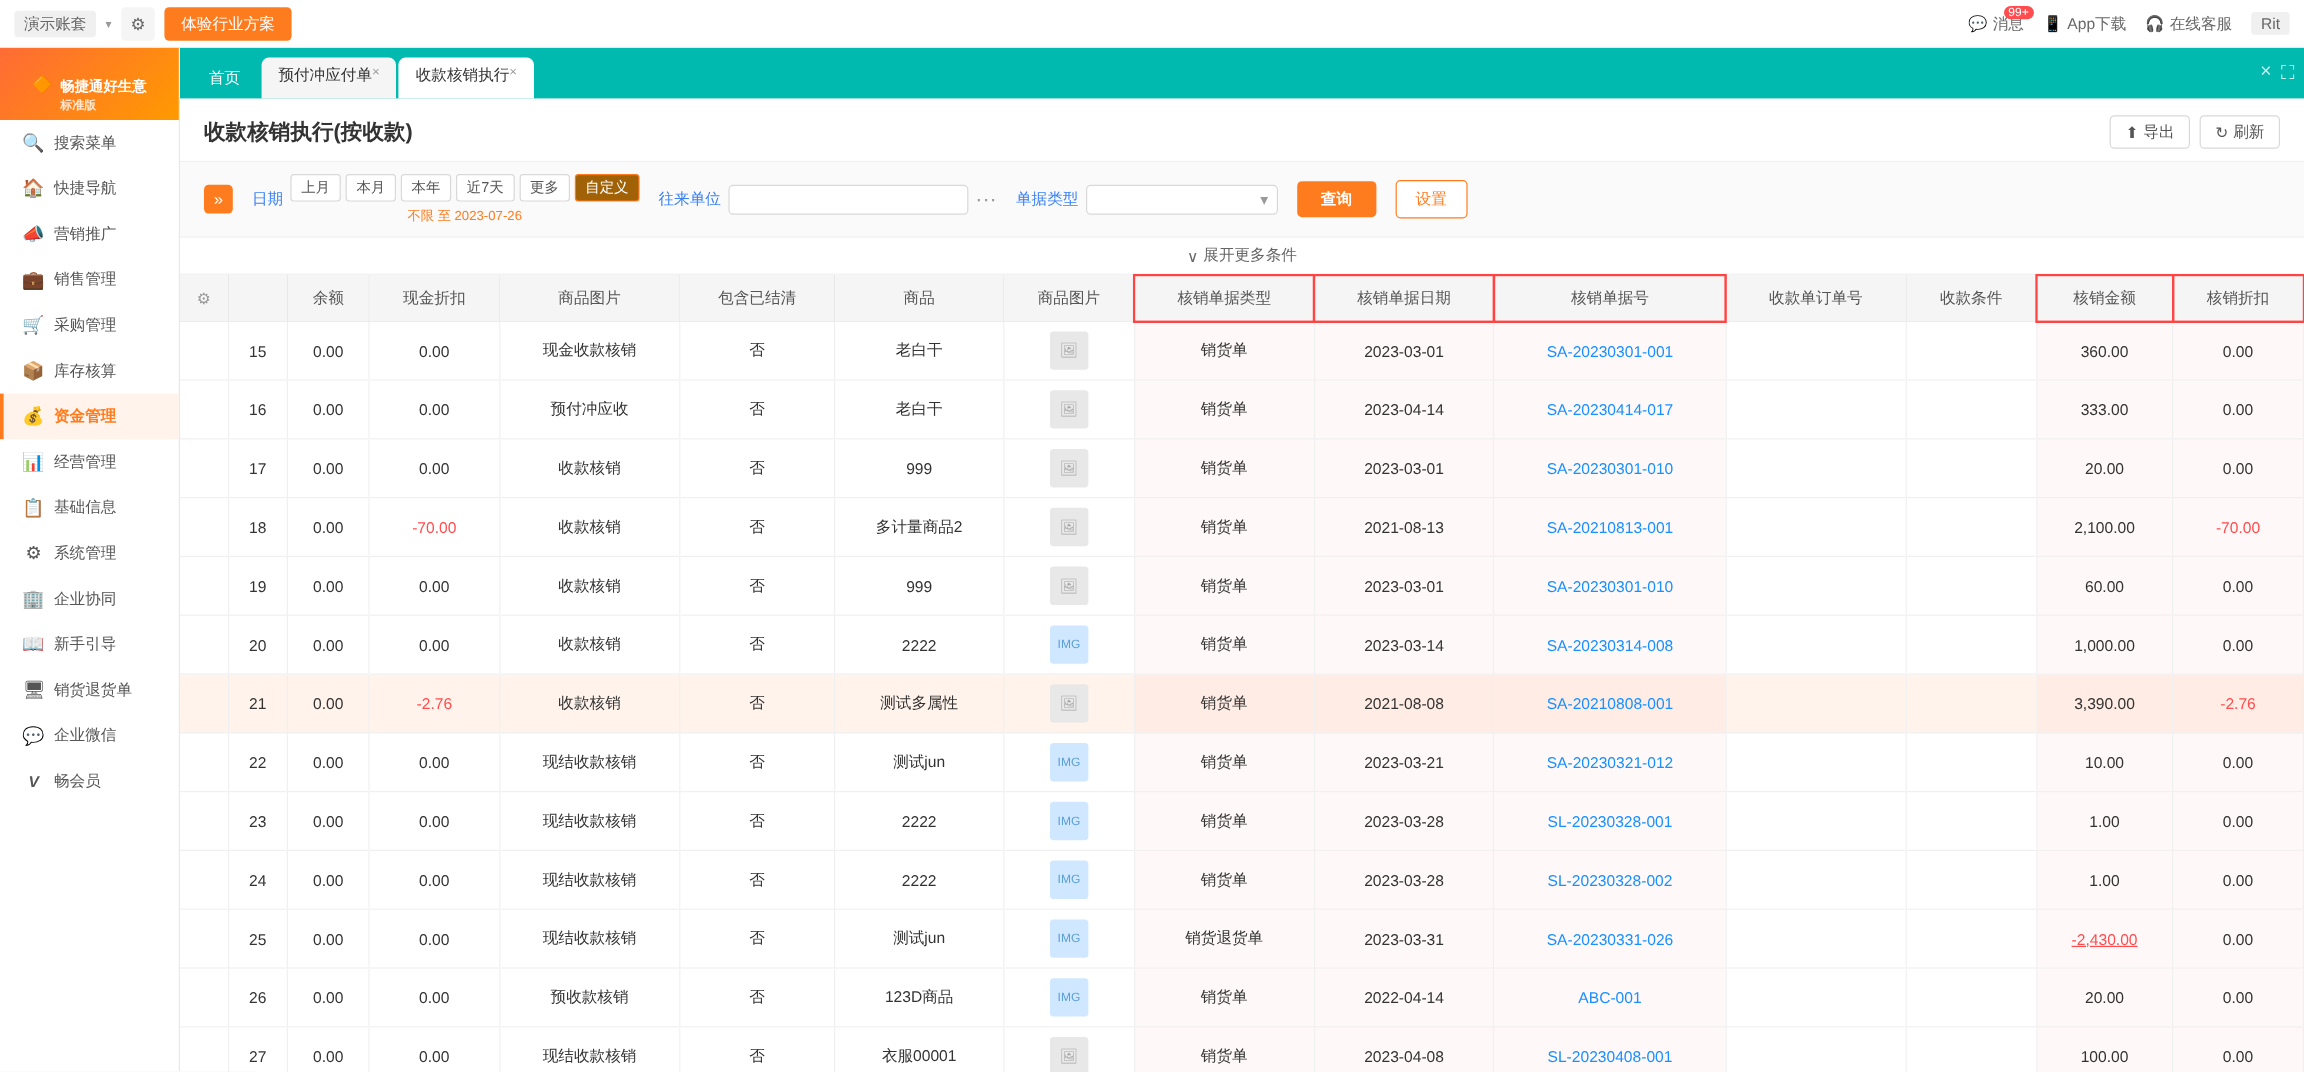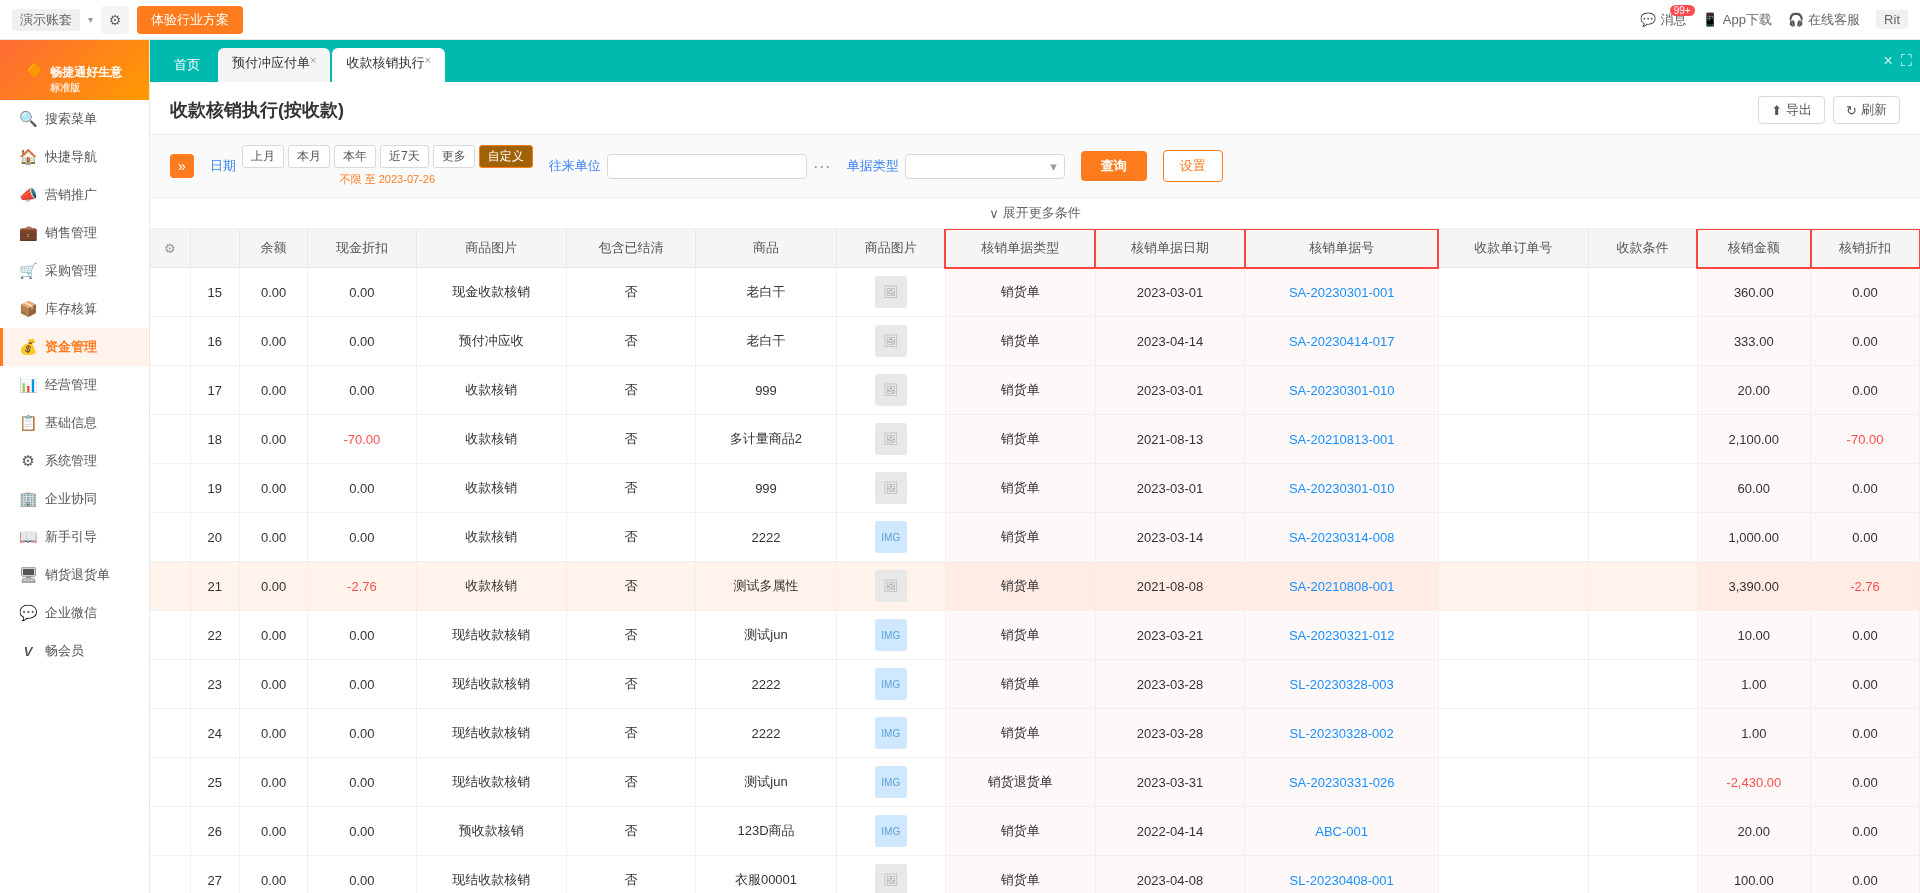--- a/index.html
+++ b/index.html
@@ -581,21 +581,21 @@
     <td></td>
     <td>23</td>
     <td>0.00</td>
     <td class="">0.00</td>
     <td>现结收款核销</td>
     <td>否</td>
     <td>2222</td>
     <td><div class="img-product">IMG</div></td>
     <td style="background:rgba(255,80,80,0.04);">销货单</td>
     <td style="background:rgba(255,80,80,0.04);">2023-03-28</td>
-    <td style="background:rgba(255,80,80,0.04);"><a class="cell-link">SL-20230328-003</a></td>
+    <td style="background:rgba(255,80,80,0.04);"><a class="cell-link">SL-20230328-001</a></td>
     <td></td>
     <td></td>
     <td class="" style="background:rgba(255,80,80,0.04);">1.00</td>
     <td class="" style="background:rgba(255,80,80,0.04);">0.00</td>
   </tr>
               <tr>
     <td></td>
     <td>24</td>
     <td>0.00</td>
     <td class="">0.00</td>
@@ -618,21 +618,21 @@
     <td class="">0.00</td>
     <td>现结收款核销</td>
     <td>否</td>
     <td>测试jun</td>
     <td><div class="img-product">IMG</div></td>
     <td style="background:rgba(255,80,80,0.04);">销货退货单</td>
     <td style="background:rgba(255,80,80,0.04);">2023-03-31</td>
     <td style="background:rgba(255,80,80,0.04);text-align:center;"><a class="cell-link">SA-20230331-026</a></td>
     <td></td>
     <td></td>
-    <td class="cell-red" style="background:rgba(255,80,80,0.04);">-2,430.00</td>
+    <td class="cell-red" style="background:rgba(255,80,80,0.04);text-decoration:underline;">-2,430.00</td>
     <td class="" style="background:rgba(255,80,80,0.04);">0.00</td>
   </tr>
               <tr>
     <td></td>
     <td>26</td>
     <td>0.00</td>
     <td class="">0.00</td>
     <td>预收款核销</td>
     <td>否</td>
     <td>123D商品</td>

